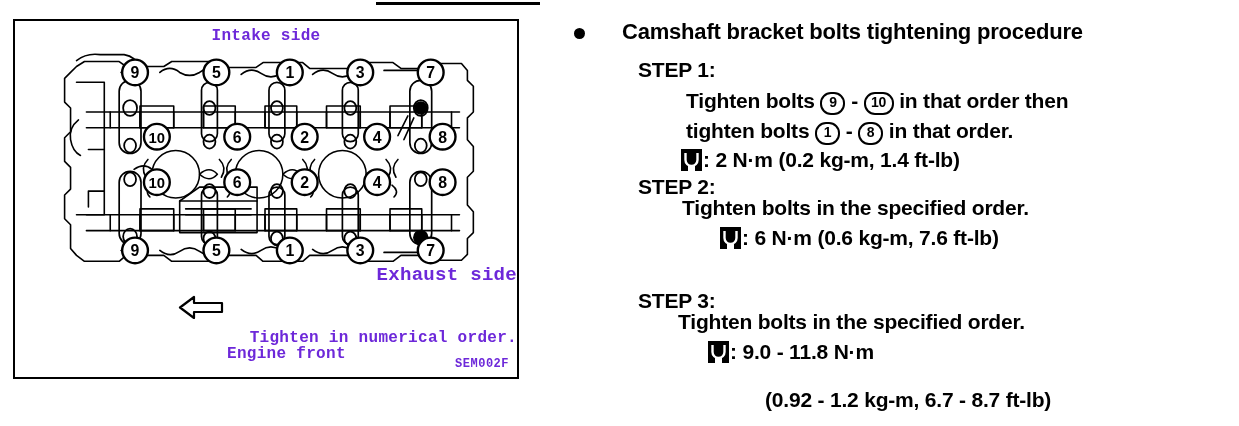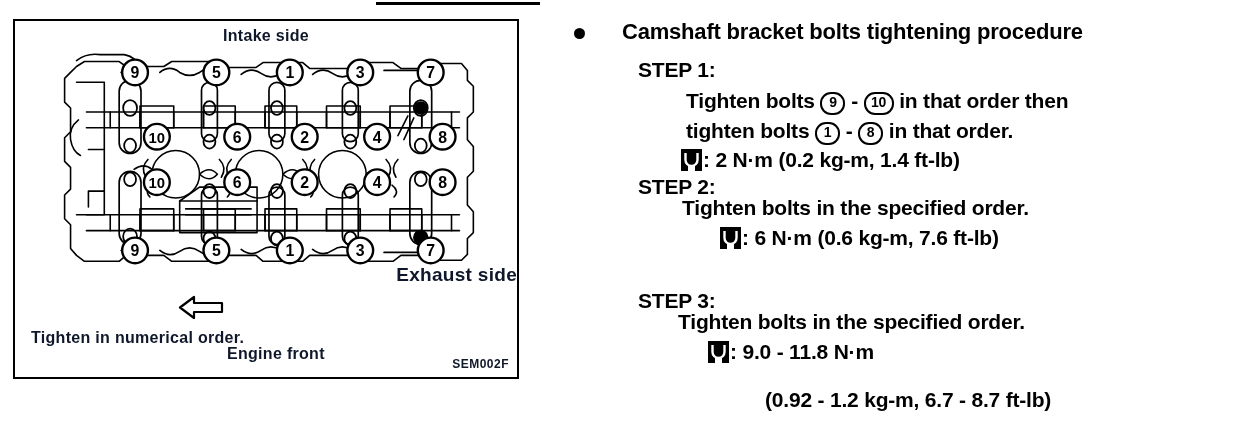--- a/index.html
+++ b/index.html
@@ -42,23 +42,23 @@
   .figure-svg {
     position: absolute;
     left: 0;
     top: 0;
     width: 100%;
     height: 100%;
     display: block;
   }
   .fig-label {
     position: absolute;
-    font-family: Liberation Sans, sans-serif;
+    font-family: Liberation Mono, monospace;
     font-weight: bold;
-    color: #0f172a;
+    color: #6d28d9;
     white-space: nowrap;
     letter-spacing: 0.3px;
   }
   .label-intake {
     left: 0;
     right: 0;
     top: 6px;
     text-align: center;
     font-size: 16px;
   }
@@ -69,24 +69,24 @@
     text-align: right;
     font-size: 19px;
   }
   .label-engine-front {
     left: 212px;
     top: 276px;
     font-size: 16px;
     margin-top: 48px;
   }
   .label-tighten-order {
-    left: 16px;
+    left: 0;
     right: 0;
     top: 308px;
-    text-align: left;
+    text-align: right;
     font-size: 16px;
   }
   .label-figure-id {
     right: 8px;
     bottom: 6px;
     font-size: 12px;
     letter-spacing: 0.5px;
   }
   .arrow-front {
     position: absolute;

